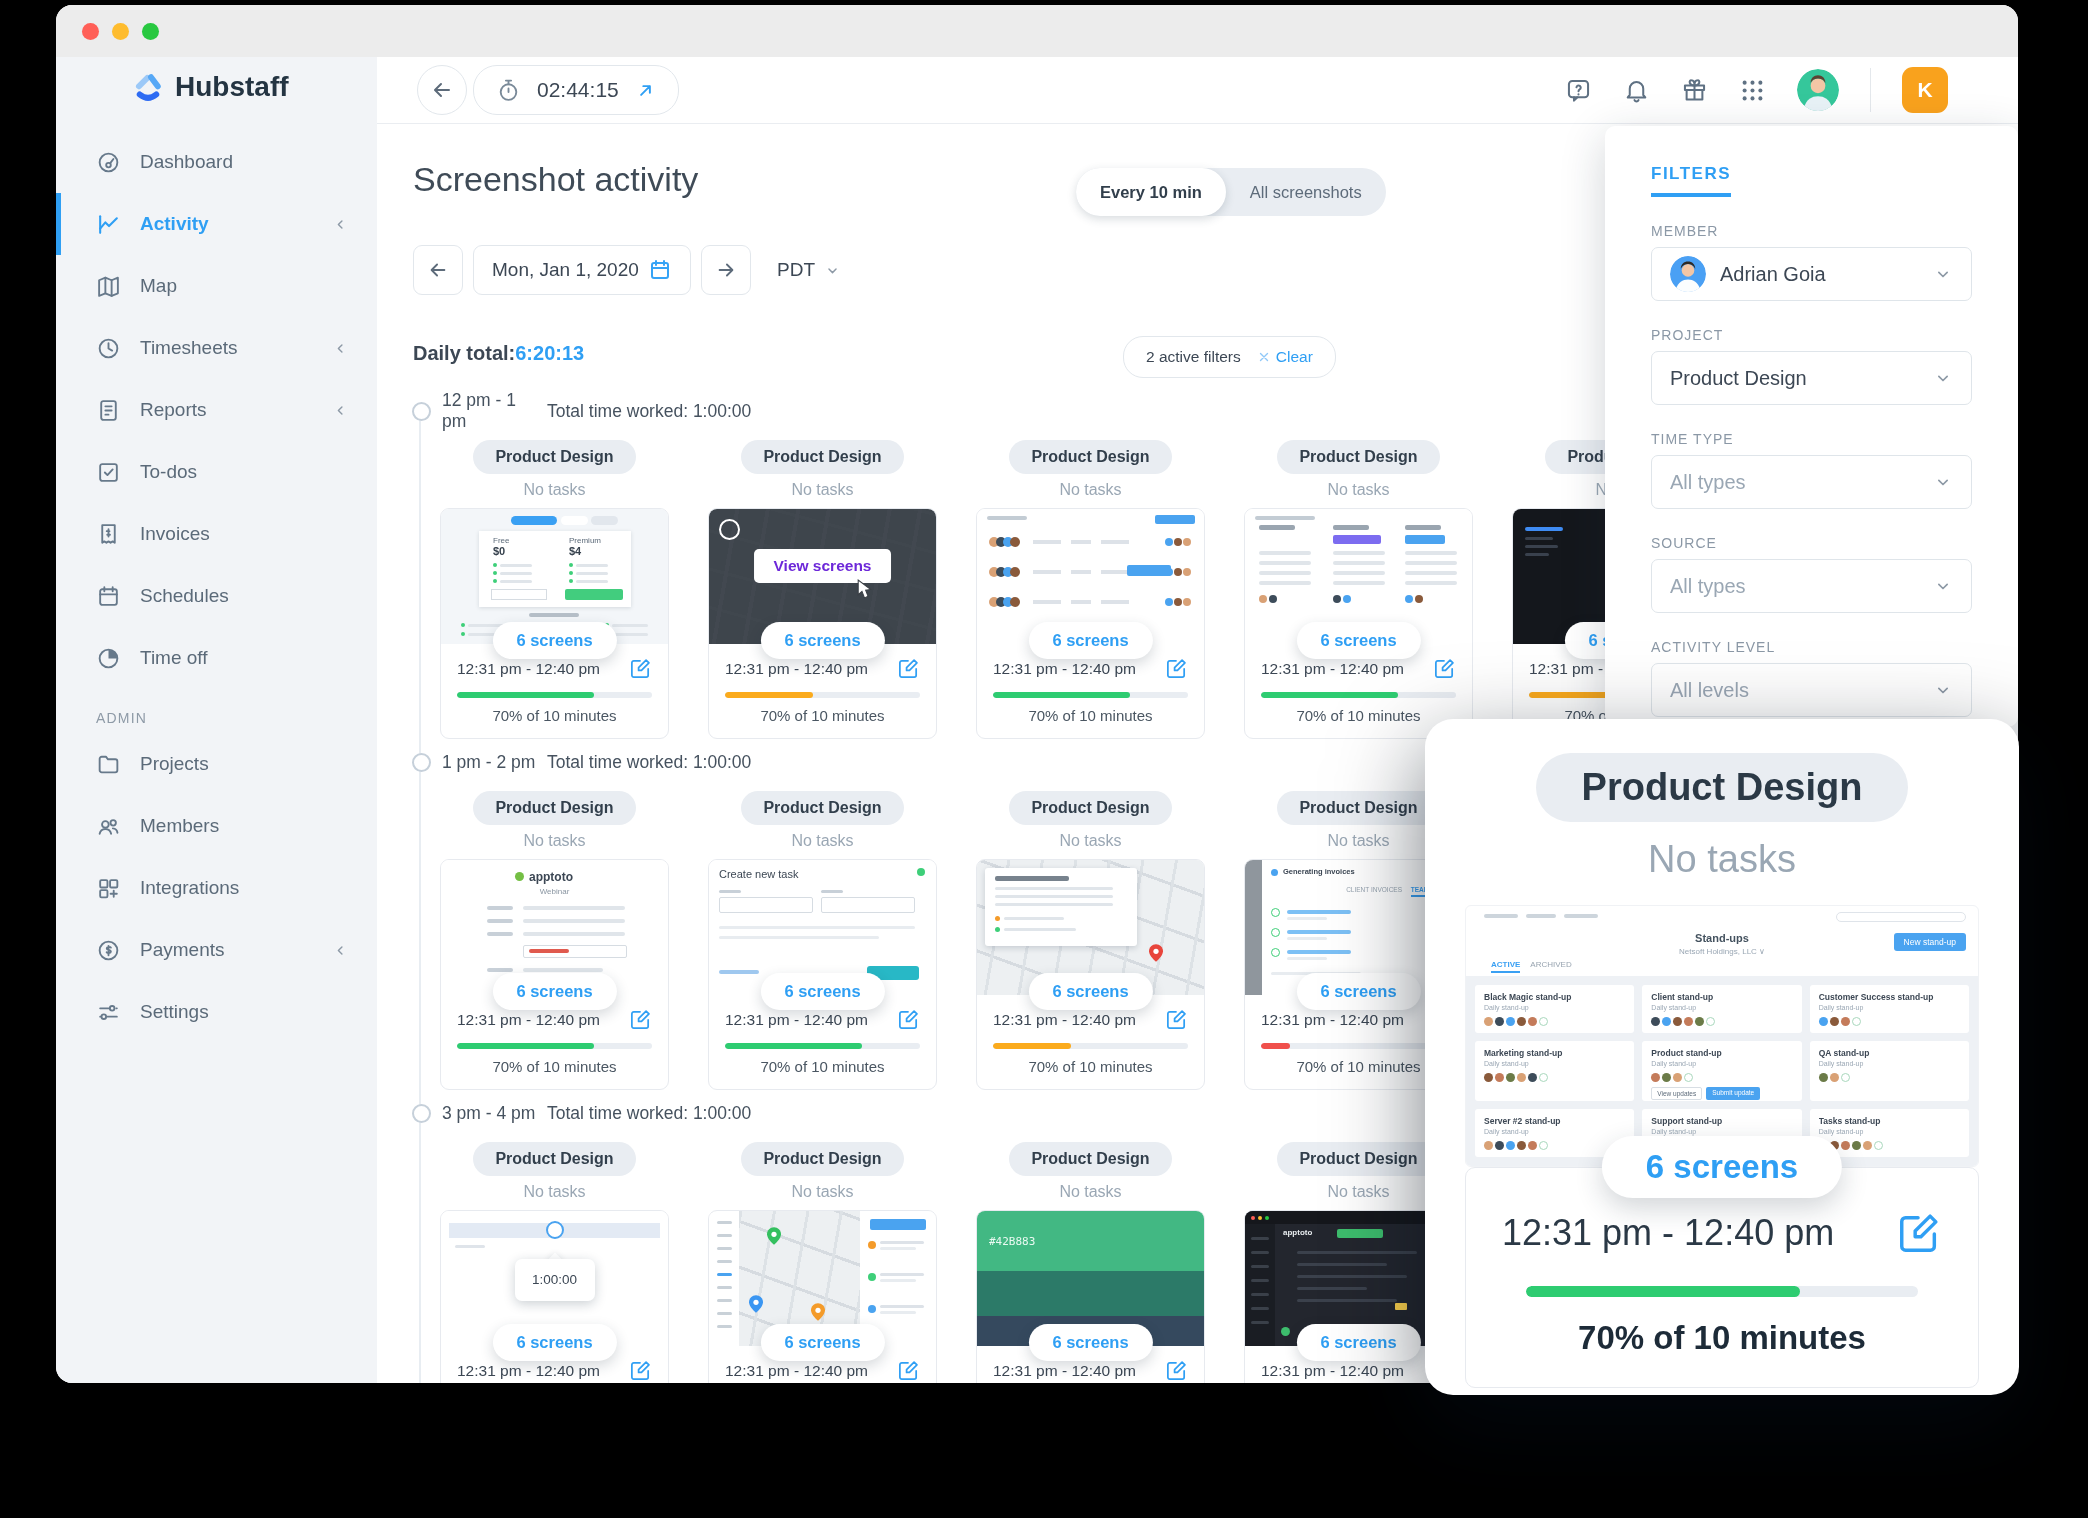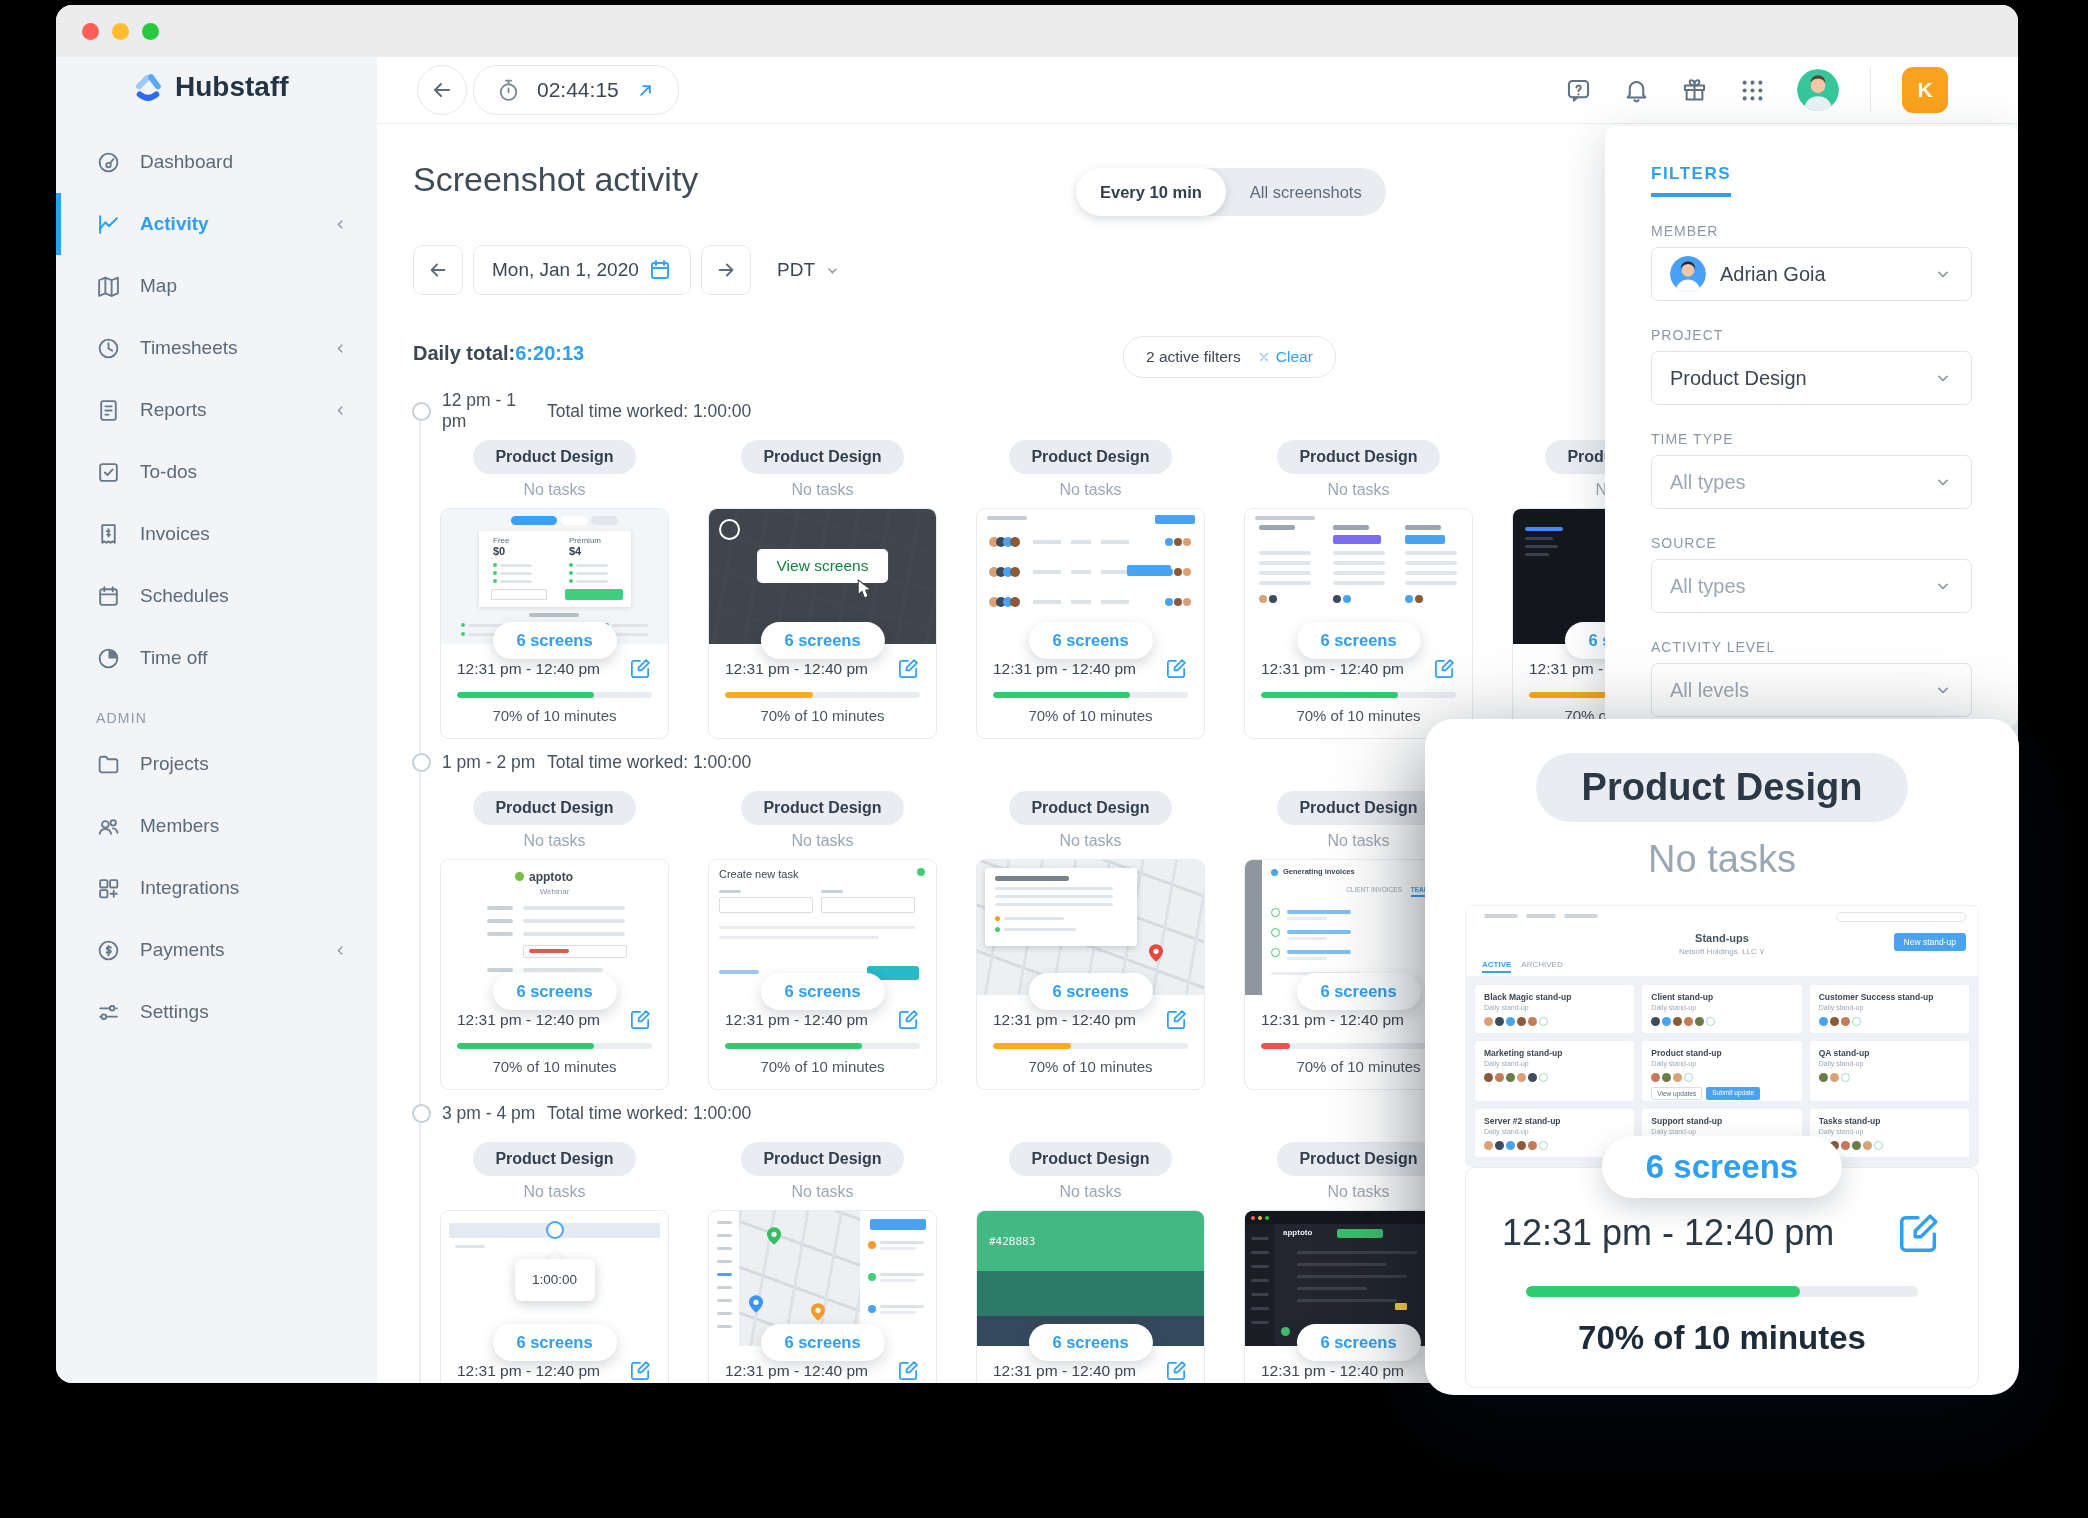--- a/index.html
+++ b/index.html
@@ -72,21 +72,21 @@
 .th-pricing{background:#f3f6f9}
 .th-white{background:#fff}
 .th-dark{background:#14171c}
 .th-codebg{background:#23262e}
 .th-map{background:repeating-linear-gradient(100deg,transparent 0 26px,#b7bec6 26px 30px),repeating-linear-gradient(15deg,transparent 0 34px,#aeb5bd 34px 37px),#a2aab2}
 .th-map-light{background:repeating-linear-gradient(100deg,transparent 0 30px,#dde2e6 30px 33px),repeating-linear-gradient(20deg,transparent 0 40px,#d6dbe0 40px 43px),#edf0f2}
 .ov{position:absolute;inset:0;background:rgba(40,46,54,.82);z-index:2;border-radius:8px 8px 0 0}
 .ov .sel{position:absolute;left:10px;top:10px;width:17px;height:17px;border:2px solid #fff;border-radius:50%}
 .ov .icons{position:absolute;right:10px;top:10px;display:flex;gap:13px;color:#fff}
 .ov .icons svg{width:17px;height:17px}
-.ov .vs-btn{position:absolute;left:50%;top:42%;transform:translate(-50%,-50%);background:#fff;border-radius:5px;padding:8px 20px;font-size:15.5px;font-weight:400;color:#15803d;white-space:nowrap}
+.ov .vs-btn{position:absolute;left:50%;top:42%;transform:translate(-50%,-50%);background:#fff;border-radius:5px;padding:8px 20px;font-size:15.5px;font-weight:700;color:#6d28d9;white-space:nowrap}
 .screens-pill{position:absolute;left:50%;transform:translateX(-50%);top:113px;height:37px;padding:0 24px;background:#fff;border-radius:19px;box-shadow:0 5px 14px rgba(30,45,60,.18);display:flex;align-items:center;font-size:16.5px;font-weight:700;color:#2f9ff4;z-index:3;white-space:nowrap}
 .cinfo{padding:13px 16px 14px}
 .time-row{display:flex;align-items:center;justify-content:space-between}
 .time{font-size:15.5px;color:#3c4754}
 .edit{width:23px;height:23px;color:#2f9ff4}
 .bar{height:6px;border-radius:3px;background:#e9edf2;margin:12px 0 9px;overflow:hidden}
 .bar span{display:block;height:100%;border-radius:3px}
 .plabel{text-align:center;font-size:15px;color:#4a5662}
 
 .fpanel{position:absolute;left:1549px;top:121px;width:413px;height:601px;background:#fff;z-index:20;border-radius:10px;box-shadow:0 12px 46px rgba(25,39,56,.20);padding:38px 46px 0;box-sizing:border-box}
@@ -101,21 +101,21 @@
 
 .pop{position:absolute;left:1425px;top:719px;width:594px;height:676px;background:#fff;border-radius:28px;box-shadow:0 30px 90px rgba(5,15,25,.55);z-index:40;padding:34px 40px 0;box-sizing:border-box}
 .pop-pill{margin:0 auto;width:max-content;padding:13px 46px;background:#e9edf2;border-radius:44px;font-size:38px;font-weight:700;color:#2b3946}
 .pop-task{text-align:center;margin-top:16px;font-size:38px;color:#9aa7b4}
 .pop-body{position:relative;margin-top:24px}
 .standup{height:262px;background:#fff;border-radius:6px;overflow:hidden;position:relative;border:1px solid #f0f2f5;box-sizing:border-box}
 .su-nav i{position:absolute;display:block;background:#cdd5dc;border-radius:2px}
 .su-title{position:absolute;left:0;right:0;top:26px;text-align:center;font-size:11px;font-weight:700;color:#44525f}
 .su-sub{position:absolute;left:0;right:0;top:41px;text-align:center;font-size:8px;color:#9aa7b4}
 .su-new{position:absolute;right:12px;top:27px;background:#4aa3f0;color:#fff;font-size:8.5px;padding:4px 10px;border-radius:3px}
-.su-tabs{position:absolute;left:16px;top:54px;font-size:8px}
+.su-tabs{position:absolute;left:25px;top:54px;font-size:8px}
 .su-tabs .a{color:#3aa0f3;font-weight:700;border-bottom:2px solid #3aa0f3;padding-bottom:2px}
 .su-tabs .b{color:#98a4b0;margin-left:10px}
 .su-board{position:absolute;left:0;right:0;top:70px;bottom:0;background:#eef1f5;padding:9px;box-sizing:border-box}
 .su-grid{display:grid;grid-template-columns:repeat(3,1fr);gap:8px;height:100%}
 .su-card{background:#fff;border-radius:3px;padding:7px 9px;overflow:hidden}
 .su-t{font-size:8.5px;font-weight:700;color:#3c4754;white-space:nowrap;overflow:hidden}
 .su-s{font-size:7px;color:#9aa7b4;margin-top:2px}
 .su-avs{display:flex;gap:2px;margin-top:6px;align-items:center}
 .su-av{width:9px;height:9px;border-radius:50%;flex:none}
 .su-more{width:9px;height:9px;border-radius:50%;border:1px solid #a9d8bd;box-sizing:border-box;flex:none}

